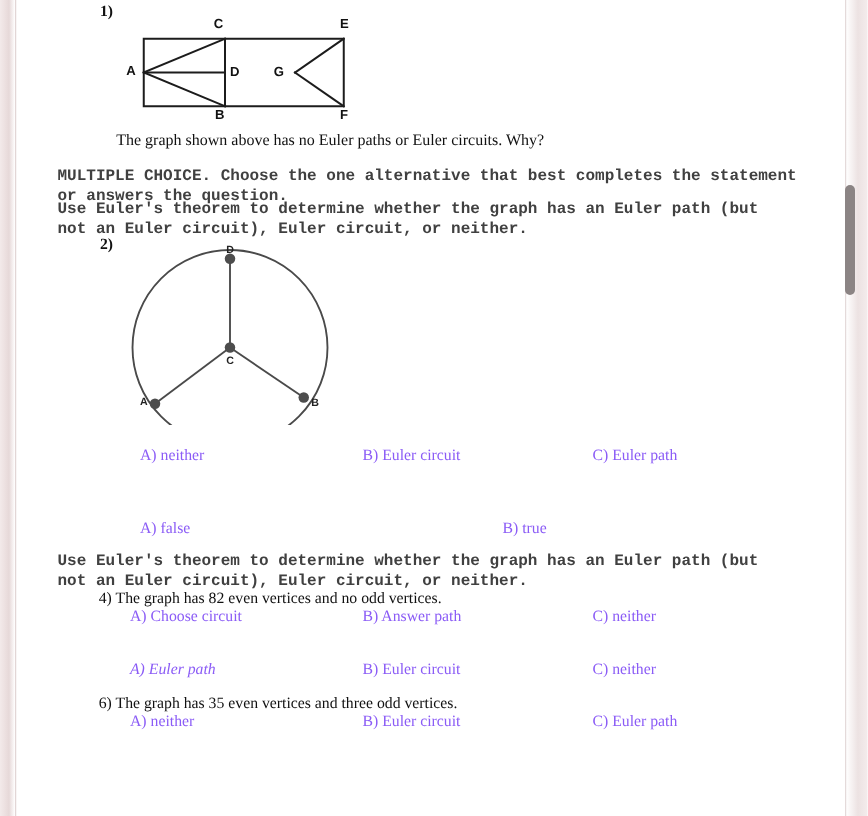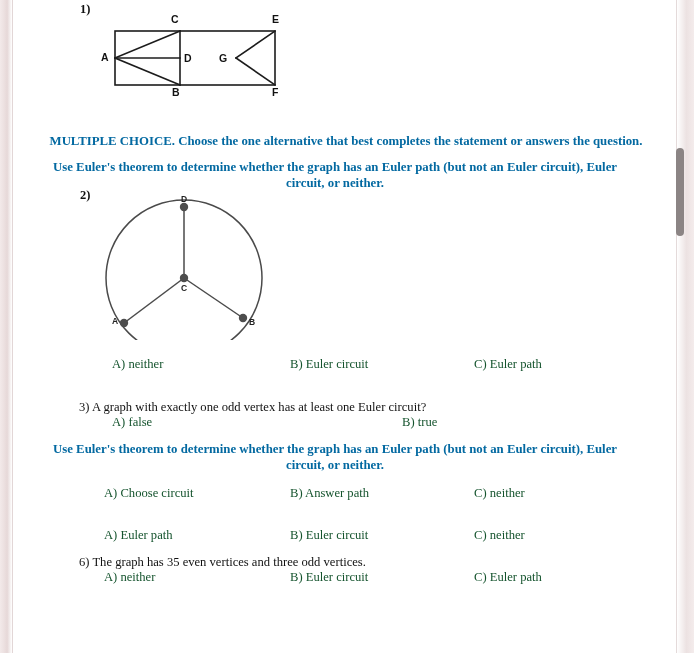--- a/index.html
+++ b/index.html
@@ -62,25 +62,24 @@
 
   .qnum {
     position: absolute;
     font-family: "Liberation Serif", serif;
     font-size: 12.5px;
     font-weight: bold;
     color: #111;
   }
   .para {
     position: absolute;
-    font-family: Liberation Serif, serif;
+    font-family: Liberation Mono, monospace;
     font-size: 12.8px;
     line-height: 16px;
-    color: #0369a1;
-    text-align: center;
+    color: #404040;
   }
   .para.bold { font-weight: bold; }
 
   .caption {
     position: absolute;
     font-family: "Liberation Serif", serif;
     font-size: 12.8px;
     color: #111;
   }
 
@@ -88,21 +87,21 @@
     position: absolute;
     font-family: "Liberation Serif", serif;
     font-size: 12.6px;
     color: #111;
   }
 
   .choice {
     position: absolute;
     font-family: "Liberation Serif", serif;
     font-size: 12.6px;
-    color: #14532d;
+    color: #8b5cf6;
     white-space: nowrap;
   }
 
   svg { display: block; }
   .fig { position: absolute; }
 </style>
 </head>
 <body>
 
 <div id="page">
@@ -139,20 +138,21 @@
 
       <div style="position:absolute;left:76px;top:-1px;font-family:'Liberation Sans',sans-serif;font-size:10.5px;font-weight:bold;color:#111;">C</div>
       <div style="position:absolute;left:177px;top:-1px;font-family:'Liberation Sans',sans-serif;font-size:10.5px;font-weight:bold;color:#111;">E</div>
       <div style="position:absolute;left:6px;top:37px;font-family:'Liberation Sans',sans-serif;font-size:10.5px;font-weight:bold;color:#111;">A</div>
       <div style="position:absolute;left:89px;top:38px;font-family:'Liberation Sans',sans-serif;font-size:10.5px;font-weight:bold;color:#111;">D</div>
       <div style="position:absolute;left:124px;top:38px;font-family:'Liberation Sans',sans-serif;font-size:10.5px;font-weight:bold;color:#111;">G</div>
       <div style="position:absolute;left:77px;top:72px;font-family:'Liberation Sans',sans-serif;font-size:10.5px;font-weight:bold;color:#111;">B</div>
       <div style="position:absolute;left:177px;top:72px;font-family:'Liberation Sans',sans-serif;font-size:10.5px;font-weight:bold;color:#111;">F</div>
     </div>
 
+    <div class="caption" style="left:93px; top:105px;">The graph shown above has no Euler paths or Euler circuits. Why?</div>
 
     <div class="para bold" style="left:46px; top:133px; width:600px;">MULTIPLE CHOICE.  Choose the one alternative that best completes the statement or answers the question.</div>
 
     <div class="para bold" style="left:46px; top:159px; width:578px;">Use Euler's theorem to determine whether the graph has an Euler path (but not an Euler circuit), Euler circuit, or neither.</div>
 
     <div class="qnum" style="left:80px; top:188px;">2)</div>
 
     <div class="fig" style="left:98px; top:198px;">
       <svg width="180" height="142" viewBox="0 0 180 142">
         <g stroke="#4a4a4a" stroke-width="1.5" fill="none">
@@ -174,32 +174,32 @@
       <div style="position:absolute;left:83px;top:85px;font-family:'Liberation Sans',sans-serif;font-size:8.5px;font-weight:bold;color:#222;">C</div>
       <div style="position:absolute;left:14px;top:118px;font-family:'Liberation Sans',sans-serif;font-size:8.5px;font-weight:bold;color:#222;">A</div>
       <div style="position:absolute;left:151px;top:119px;font-family:'Liberation Sans',sans-serif;font-size:8.5px;font-weight:bold;color:#222;">B</div>
     </div>
 
     <div class="choice" style="left:112px; top:357px;">A) neither</div>
     <div class="choice" style="left:290px; top:357px;">B) Euler circuit</div>
     <div class="choice" style="left:474px; top:357px;">C) Euler path</div>
 
 
-    <div class="qtext" style="left:79px; top:400px;">3) A graph with exactly one odd vertex has at least one Euler circuit?</div>
 
     <div class="choice" style="left:112px; top:415px;">A) false</div>
     <div class="choice" style="left:380px; top:415px;margin-left:22px;">B) true</div>
 
     <div class="para bold" style="left:46px; top:441px; width:578px;">Use Euler's theorem to determine whether the graph has an Euler path (but not an Euler circuit), Euler circuit, or neither.</div>
 
+    <div class="qtext" style="left:79px; top:471px;">4) The graph has 82 even vertices and no odd vertices.</div>
     <div class="choice" style="left:104px; top:486px;">A) Choose circuit</div>
     <div class="choice" style="left:290px; top:486px;">B) Answer path</div>
     <div class="choice" style="left:474px; top:486px;">C) neither</div>
 
-    <div class="choice" style="left:104px; top:528px;">A) Euler path</div>
+    <div class="choice" style="left:104px; top:528px;font-style:italic;">A) Euler path</div>
     <div class="choice" style="left:290px; top:528px;">B) Euler circuit</div>
     <div class="choice" style="left:474px; top:528px;">C) neither</div>
 
     <div class="qtext" style="left:79px; top:555px;">6) The graph has 35 even vertices and three odd vertices.</div>
     <div class="choice" style="left:104px; top:570px;">A) neither</div>
     <div class="choice" style="left:290px; top:570px;">B) Euler circuit</div>
     <div class="choice" style="left:474px; top:570px;">C) Euler path</div>
 
   </div>
 </div>

